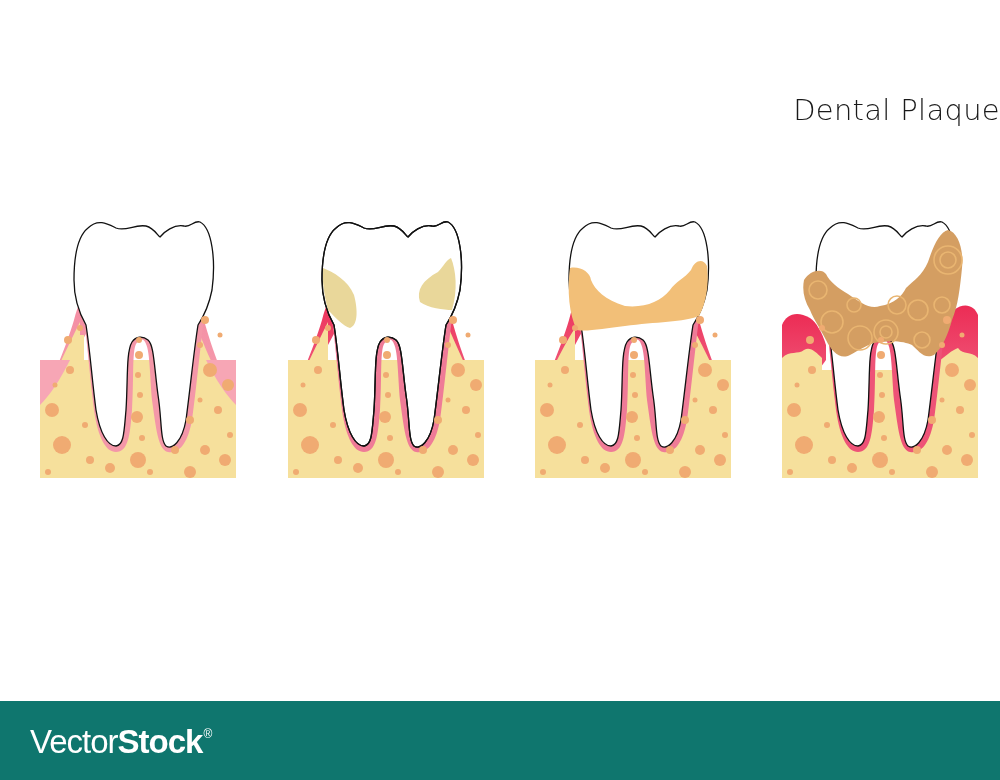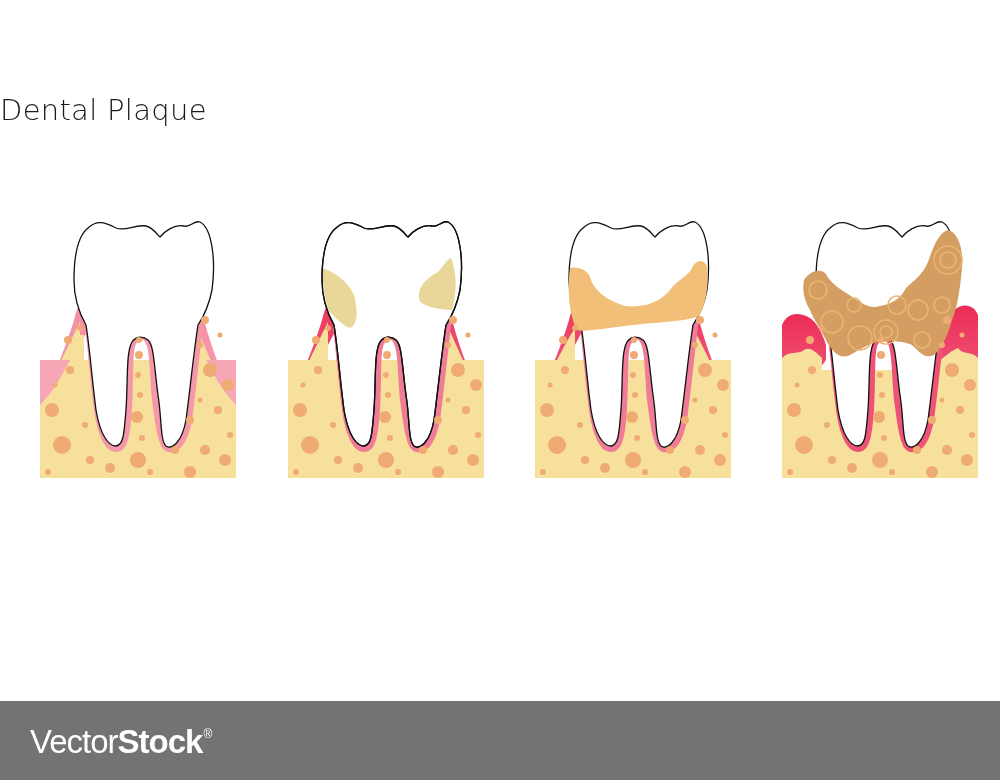--- a/index.html
+++ b/index.html
@@ -1,28 +1,28 @@
 <!DOCTYPE html>
 <html><head>
 <meta charset="utf-8">
 <style>
   html, body { margin: 0; padding: 0; }
   body {
     width: 1000px; height: 780px; background: #ffffff; position: relative; overflow: hidden;
     font-family: "Liberation Sans", sans-serif;
   }
   .title {
-    position: absolute; left: 0; top: 93px; width: 1000px; text-align: left;
+    position: absolute; left: 0; top: 93px; width: 1000px; text-align: right;
     font-family: "DejaVu Sans", sans-serif; font-size: 29px; font-weight: 300;
     color: #1a1a1a; letter-spacing: 0.3px;
   }
   .panel { position: absolute; top: 210px; width: 200px; height: 275px; }
   .panel svg { display: block; overflow: visible; }
   .footer {
-    position: absolute; left: 0; top: 701px; width: 1000px; height: 79px; background: #737373;
+    position: absolute; left: 0; top: 701px; width: 1000px; height: 79px; background: #0f766e;
   }
   .brand {
     position: absolute; left: 30px; top: 22px; color: #ffffff; font-size: 33px;
     font-family: "Liberation Sans", sans-serif; letter-spacing: -1px;
   }
   .brand .light { font-weight: 300; }
   .brand .bold { font-weight: 700; }
   .brand sup { font-size: 12px; vertical-align: top; position: relative; top: 4px; margin-left: 1px; font-weight: 400;}
   .ref {
     position: absolute; right: 30px; top: 35px; color: #ffffff; font-size: 17px;

